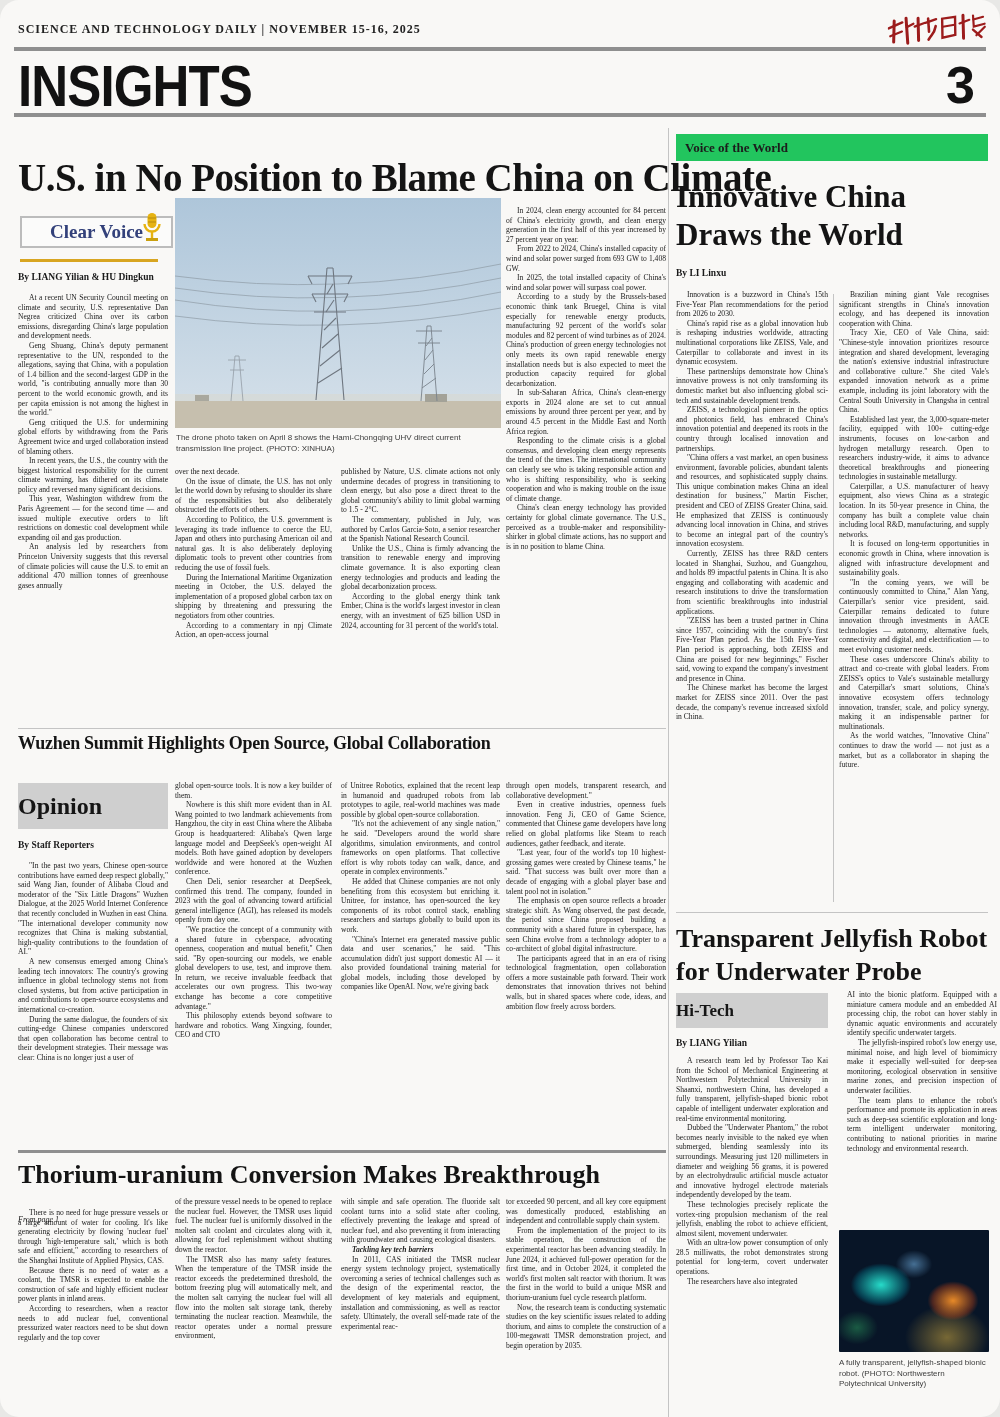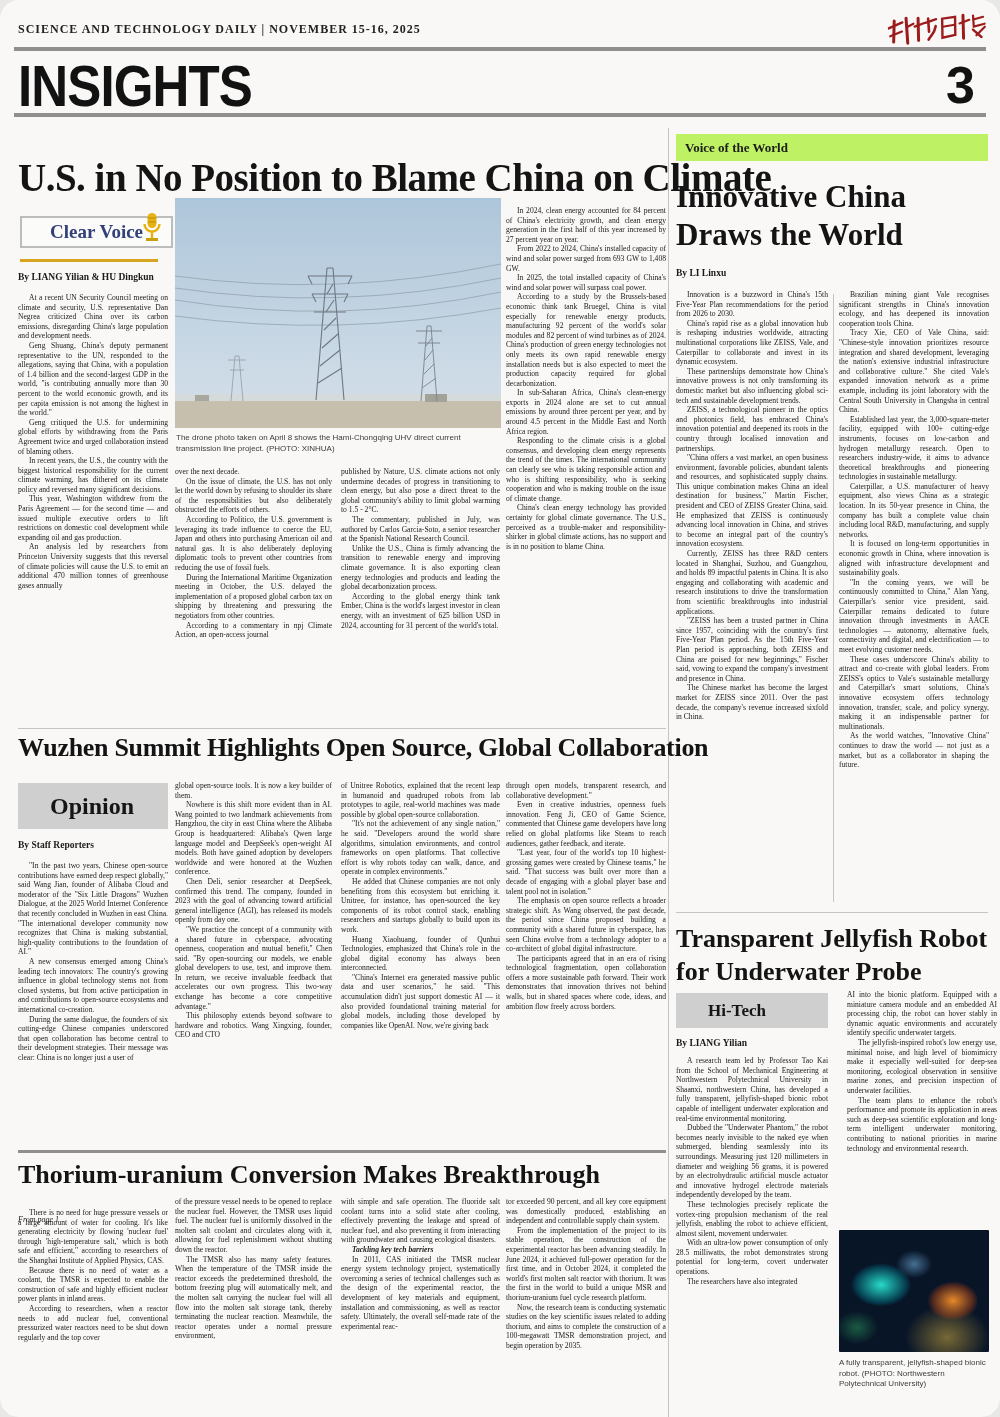--- a/index.html
+++ b/index.html
@@ -7,30 +7,30 @@
         font-family:"Liberation Serif",serif;color:#1d1d1d;border-radius:19px;}
   .abs{position:absolute;}
   .rule{position:absolute;background:#8f8f8f;}
   .thinrule{position:absolute;background:#c4c4c4;}
   .masthead-line{font:bold 12px "Liberation Serif",serif;letter-spacing:1px;color:#222;}
   .section-title{font:bold 58px "Liberation Sans",sans-serif;letter-spacing:-1px;color:#121212;
                  transform:scaleX(.88);transform-origin:left center;white-space:nowrap;}
   .page-num{font:bold 52px "Liberation Sans",sans-serif;color:#121212;}
   .headline{font-family:"Liberation Serif",serif;color:#141414;white-space:nowrap;}
   .h-climate{font-size:39px;font-weight:600;letter-spacing:-0.5px;}
-  .h-wuzhen{font-size:26px;font-weight:600;letter-spacing:-0.3px;}
+  .h-wuzhen{font-size:18px;font-weight:600;letter-spacing:-0.3px;}
   .h-thorium{font-size:26px;font-weight:700;}
   .h-two{white-space:normal;}
   .h-innov{font-size:31px;line-height:38px;font-weight:700;}
   .h-jelly{font-size:26px;line-height:33px;font-weight:700;}
   .byline{font:bold 9.5px "Liberation Serif",serif;color:#1a1a1a;}
-  .kicker-bar{background:#bef264;font:bold 13px "Liberation Serif",serif;color:#1c1c1c;
+  .kicker-bar{background:#22c55e;font:bold 13px "Liberation Serif",serif;color:#1c1c1c;
               display:flex;align-items:center;padding-left:9px;box-sizing:border-box;}
   .kicker-big{background:#cfcfcf;font:bold 24px "Liberation Serif",serif;color:#151515;
-              display:flex;align-items:center;padding-left:32px;box-sizing:border-box;}
+              display:flex;align-items:center;padding-left:0;box-sizing:border-box;}
   .bodycol{position:absolute;font-size:7.6px;line-height:9.6px;text-align:justify;
            overflow:hidden;color:#202020;}
   .bodycol p{margin:0;text-indent:11px;}
   .bodycol p.cont{text-indent:0;}
   .subhead{font-style:italic;font-weight:bold;text-indent:16px;margin:0;}
   .fromnote{font:italic 8px "Liberation Serif",serif;color:#222;margin-top:18px;}
   .caption{font:8px/10.5px "Liberation Sans",sans-serif;color:#3c3c3c;text-align:left;}
   .clearvoice-box{border:2px solid #bcbcbc;display:inline-block;padding:3px 28px;
                   font:bold 19px "Liberation Serif",serif;color:#33417a;background:#fbfbfa;}
   .gold-bar{position:absolute;background:#d8a520;height:3px;}
@@ -184,21 +184,20 @@
       <p class="cont">global open-source tools. It is now a key builder of them.</p>
       <p>Nowhere is this shift more evident than in AI. Wang pointed to two landmark achievements from Hangzhou, the city in east China where the Alibaba Group is headquartered: Alibaba's Qwen large language model and DeepSeek's open-weight AI models. Both have gained adoption by developers worldwide and were honored at the Wuzhen conference.</p>
       <p>Chen Deli, senior researcher at DeepSeek, confirmed this trend. The company, founded in 2023 with the goal of advancing toward artificial general intelligence (AGI), has released its models openly from day one.</p>
       <p>"We practice the concept of a community with a shared future in cyberspace, advocating openness, cooperation and mutual benefit," Chen said. "By open-sourcing our models, we enable global developers to use, test, and improve them. In return, we receive invaluable feedback that accelerates our own progress. This two-way exchange has become a core competitive advantage."</p>
       <p>This philosophy extends beyond software to hardware and robotics. Wang Xingxing, founder, CEO and CTO</p>
     </div>
   <div class="bodycol" style="left:341px;top:781px;width:159px;height:371px;">
       <p class="cont">of Unitree Robotics, explained that the recent leap in humanoid and quadruped robots from lab prototypes to agile, real-world machines was made possible by global open-source collaboration.</p>
       <p>"It's not the achievement of any single nation," he said. "Developers around the world share algorithms, simulation environments, and control frameworks on open platforms. That collective effort is why robots today can walk, dance, and operate in complex environments."</p>
       <p>He added that Chinese companies are not only benefiting from this ecosystem but enriching it. Unitree, for instance, has open-sourced the key components of its robot control stack, enabling researchers and startups globally to build upon its work.</p>
-      <p>Huang Xiaohuang, founder of Qunhui Technologies, emphasized that China's role in the global digital economy has always been interconnected.</p>
       <p>"China's Internet era generated massive public data and user scenarios," he said. "This accumulation didn't just support domestic AI — it also provided foundational training material for global models, including those developed by companies like OpenAI. Now, we're giving back</p>
     </div>
   <div class="bodycol" style="left:506px;top:781px;width:160px;height:371px;">
       <p class="cont">through open models, transparent research, and collaborative development."</p>
       <p>Even in creative industries, openness fuels innovation. Feng Ji, CEO of Game Science, commented that Chinese game developers have long relied on global platforms like Steam to reach audiences, gather feedback, and iterate.</p>
       <p>"Last year, four of the world's top 10 highest-grossing games were created by Chinese teams," he said. "That success was built over more than a decade of engaging with a global player base and talent pool not in isolation."</p>
       <p>The emphasis on open source reflects a broader strategic shift. As Wang observed, the past decade, the period since China proposed building a community with a shared future in cyberspace, has seen China evolve from a technology adopter to a co-architect of global digital infrastructure.</p>
       <p>The participants agreed that in an era of rising technological fragmentation, open collaboration offers a more sustainable path forward. Their work demonstrates that innovation thrives not behind walls, but in shared spaces where code, ideas, and ambition flow freely across borders.</p>
     </div>
 
@@ -239,21 +238,21 @@
       <p>Innovation is a buzzword in China's 15th Five-Year Plan recommendations for the period from 2026 to 2030.</p>
       <p>China's rapid rise as a global innovation hub is reshaping industries worldwide, attracting multinational corporations like ZEISS, Vale, and Caterpillar to collaborate and invest in its dynamic ecosystem.</p>
       <p>These partnerships demonstrate how China's innovative prowess is not only transforming its domestic market but also influencing global sci-tech and sustainable development trends.</p>
       <p>ZEISS, a technological pioneer in the optics and photonics field, has embraced China's innovation potential and deepened its roots in the country through localised innovation and partnerships.</p>
       <p>"China offers a vast market, an open business environment, favorable policies, abundant talents and resources, and sophisticated supply chains. This unique combination makes China an ideal destination for business," Martin Fischer, president and CEO of ZEISS Greater China, said. He emphasized that ZEISS is continuously advancing local innovation in China, and strives to become an integral part of the country's innovation ecosystem.</p>
       <p>Currently, ZEISS has three R&amp;D centers located in Shanghai, Suzhou, and Guangzhou, and holds 89 impactful patents in China. It is also engaging and collaborating with academic and research institutions to drive the transformation from scientific breakthroughs into industrial applications.</p>
       <p>"ZEISS has been a trusted partner in China since 1957, coinciding with the country's first Five-Year Plan period. As the 15th Five-Year Plan period is approaching, both ZEISS and China are poised for new beginnings," Fischer said, vowing to expand the company's investment and presence in China.</p>
       <p>The Chinese market has become the largest market for ZEISS since 2011. Over the past decade, the company's revenue increased sixfold in China.</p>
     </div>
   <div class="bodycol" style="left:839px;top:290px;width:150px;height:618px;">
-      <p>Brazilian mining giant Vale recognises significant strengths in China's innovation ecology, and has deepened its innovation cooperation tools China.</p>
+      <p>Brazilian mining giant Vale recognises significant strengths in China's innovation ecology, and has deepened its innovation cooperation with China.</p>
       <p>Tracy Xie, CEO of Vale China, said: "Chinese-style innovation prioritizes resource integration and shared development, leveraging the nation's extensive industrial infrastructure and collaborative culture." She cited Vale's expanded innovation network as a prime example, including its joint laboratory with the Central South University in Changsha in central China.</p>
       <p>Established last year, the 3,000-square-meter facility, equipped with 100+ cutting-edge instruments, focuses on low-carbon and hydrogen metallurgy research. Open to researchers industry-wide, it aims to advance theoretical breakthroughs and pioneering technologies in sustainable metallurgy.</p>
       <p>Caterpillar, a U.S. manufacturer of heavy equipment, also views China as a strategic location. In its 50-year presence in China, the company has built a complete value chain including local R&amp;D, manufacturing, and supply networks.</p>
       <p>It is focused on long-term opportunities in economic growth in China, where innovation is aligned with infrastructure development and sustainability goals.</p>
       <p>"In the coming years, we will be continuously committed to China," Alan Yang, Caterpillar's senior vice president, said. Caterpillar remains dedicated to future innovation through investments in AACE technologies — autonomy, alternative fuels, connectivity and digital, and electrification — to meet evolving customer needs.</p>
       <p>These cases underscore China's ability to attract and co-create with global leaders. From ZEISS's optics to Vale's sustainable metallurgy and Caterpillar's smart solutions, China's innovative ecosystem offers technology innovation, transfer, scale, and policy synergy, making it an indispensable partner for multinationals.</p>
       <p>As the world watches, "Innovative China" continues to draw the world — not just as a market, but as a collaborator in shaping the future.</p>
     </div>
 
   <div class="thinrule" style="left:676px;top:912px;width:312px;height:1px;"></div>

